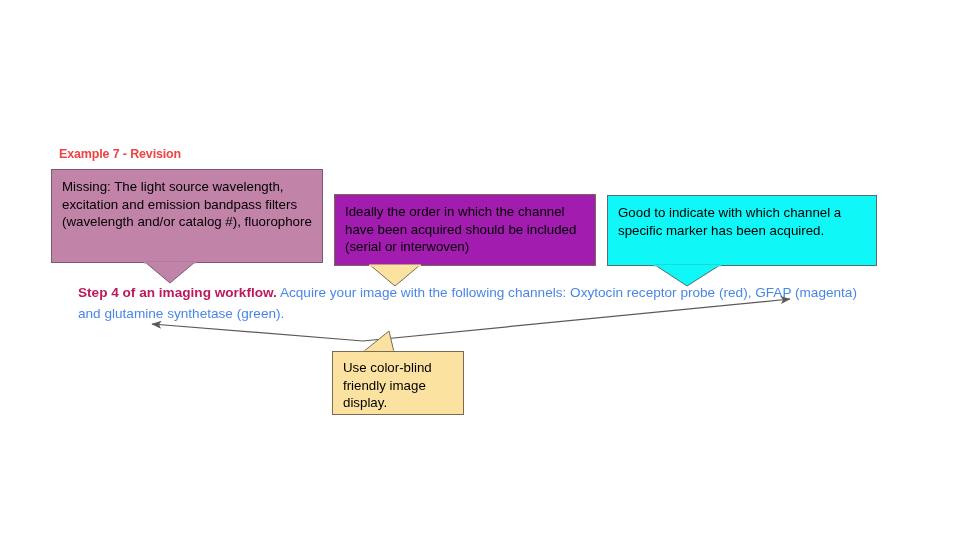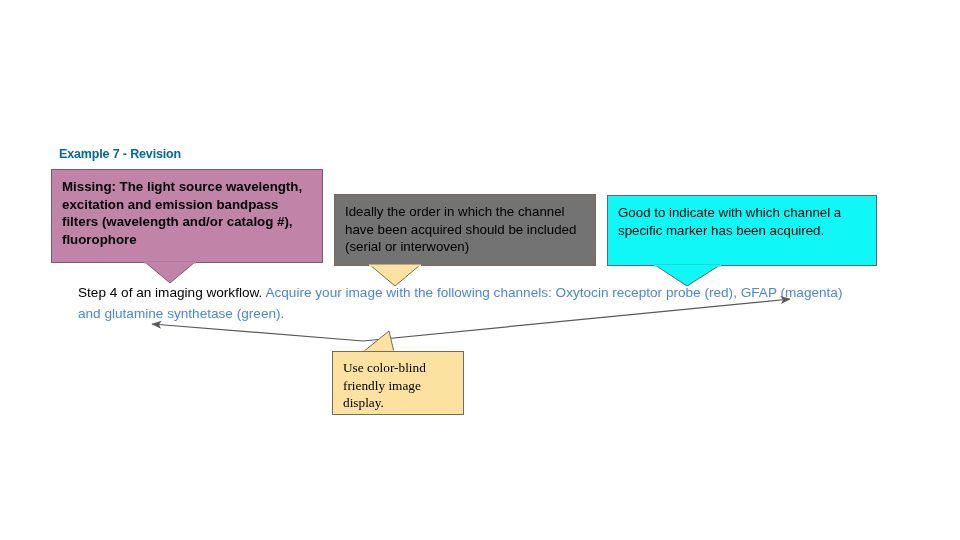--- a/index.html
+++ b/index.html
@@ -22,21 +22,21 @@
     height: 540px;
   }
 
   
   #slide-title {
     position: absolute;
     left: 59px;
     top: 147px;
     font-size: 12.5px;
     font-weight: bold;
-    color: #0369a1;
+    color: #ef4444;
     letter-spacing: -0.15px;
     white-space: nowrap;
   }
 
   
   .callout {
     position: absolute;
     box-sizing: border-box;
     border: 1px solid #6b5b6b;
     font-size: 13.3px;
@@ -51,57 +51,55 @@
     position: absolute;
     overflow: visible;
     pointer-events: none;
   }
 
   #callout-missing {
     left: 51px;  top: 169px;
     width: 272px; height: 94px;
     background: #c183a7;
     border-color: #7a5a72;
-    font-weight: bold;
   }
   #callout-order {
     left: 334px; top: 194px;
     width: 262px; height: 72px;
-    background: #737373;
+    background: #a21caf;
     border-color: #7a6a55;
   }
   #callout-marker {
     left: 607px; top: 195px;
     width: 270px; height: 71px;
     background: #0ff7f7;
     border-color: #5a6a72;
     padding-left: 10px;
   }
   #callout-colorblind {
     left: 332px; top: 351px;
     width: 132px; height: 64px;
     background: #fbe2a0;
     border-color: #7a6a55;
     padding: 7px 9px 8px 10px;
-    font-family: Liberation Serif, serif;
   }
 
   
   #body-text {
     position: absolute;
     left: 78px;
     top: 283px;
     width: 790px;
     font-size: 13.6px;
     line-height: 20.5px;
     color: #4a86e8;
   }
   #body-text .lead {
-    font-weight: normal;
-    color: #000000;
+    font-weight: bold;
+    color: #be185d;
   }
   #body-text .ul { }
   #body-text .plain { text-decoration: none; }
 
   
   #arrows {
     position: absolute;
     left: 0; top: 0;
     width: 960px; height: 540px;
     overflow: visible;

